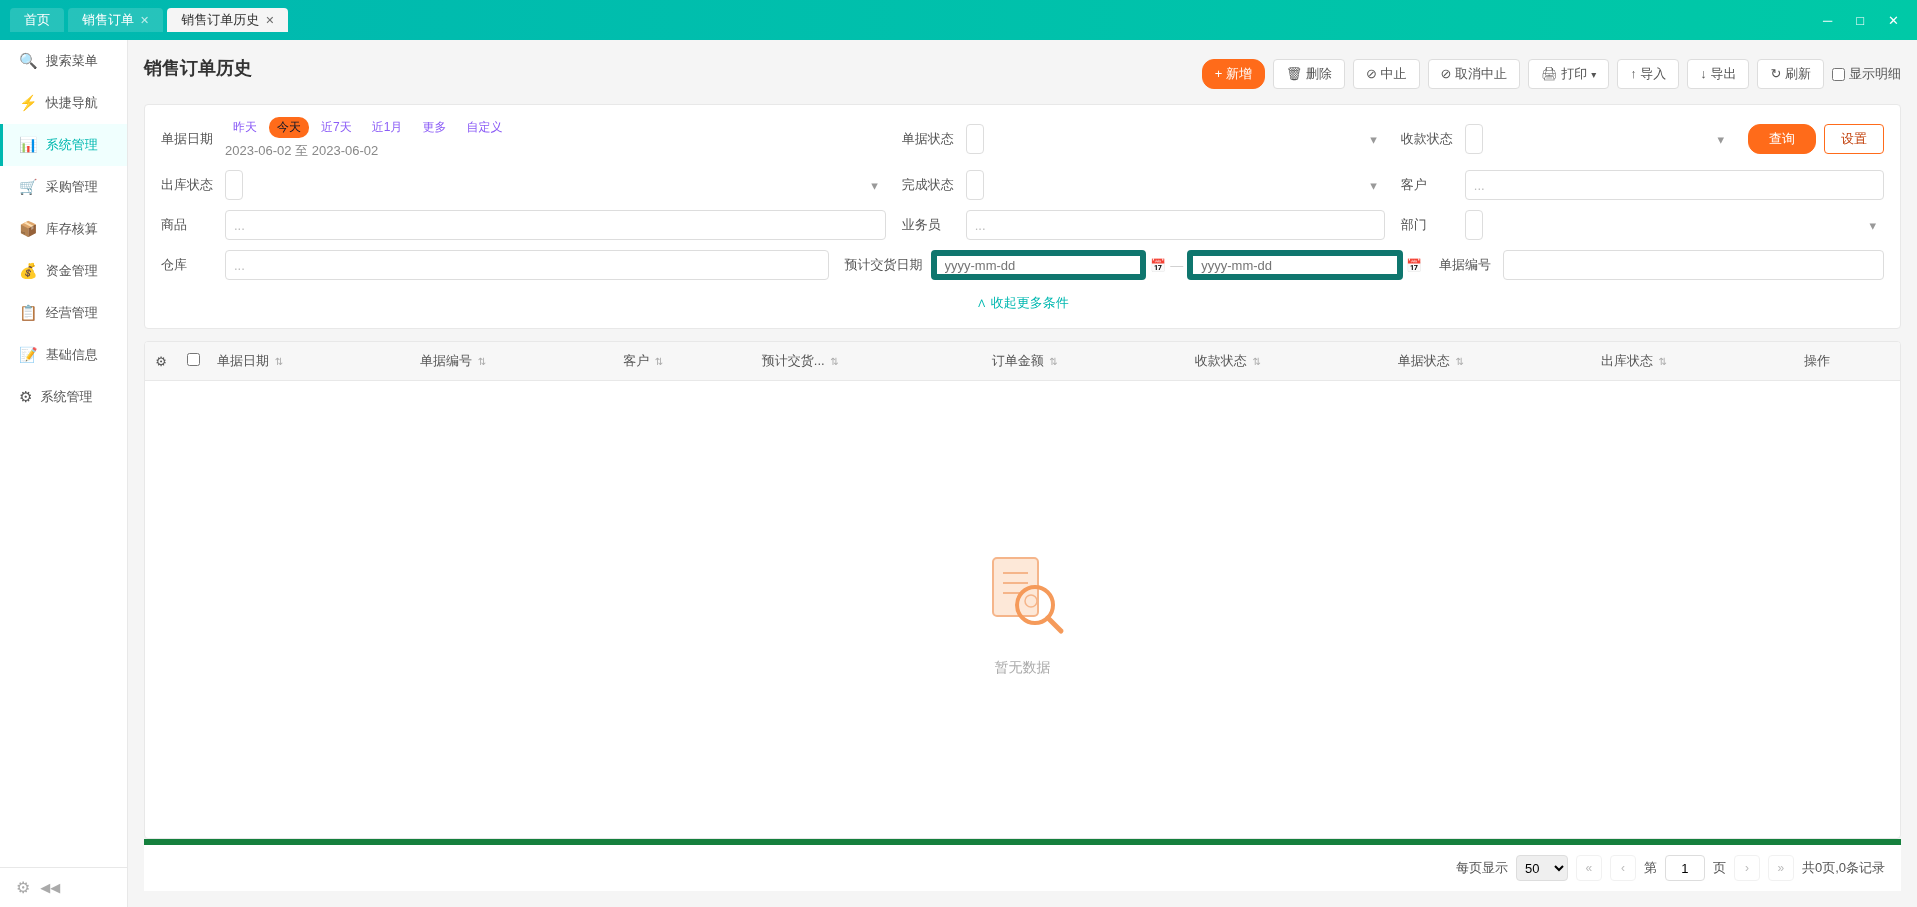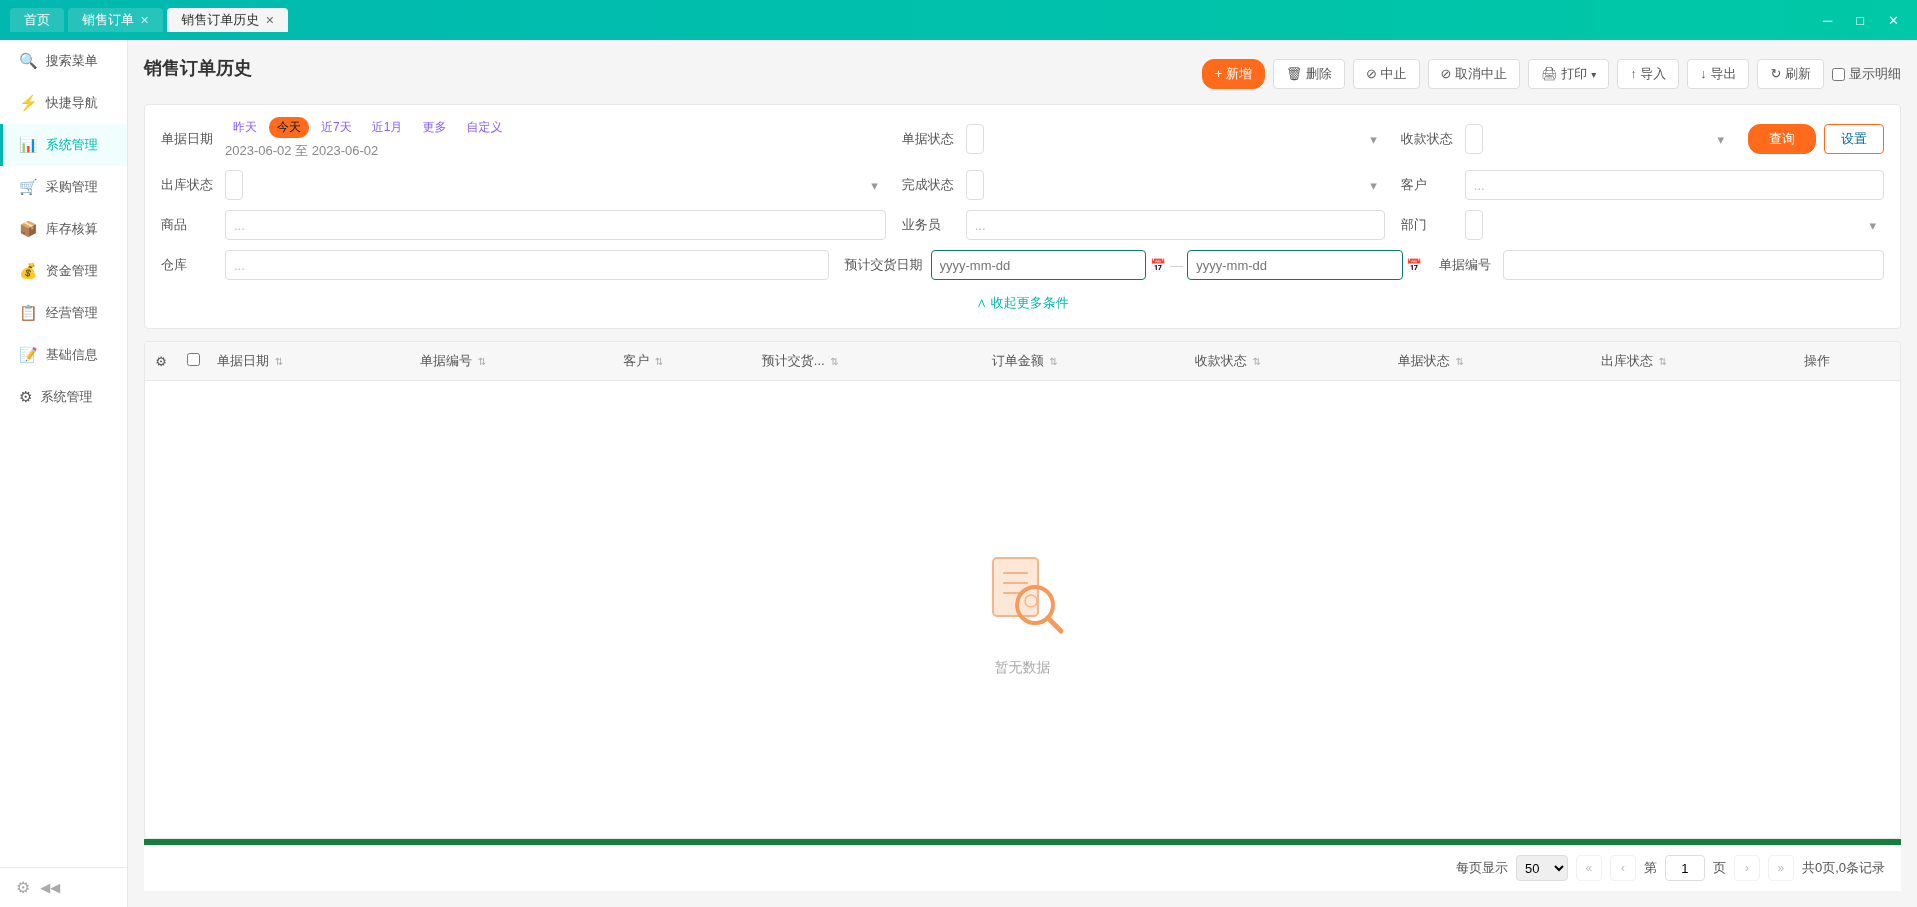--- a/index.html
+++ b/index.html
@@ -123,21 +123,21 @@
       white-space: nowrap;
     }
     .btn-primary {
       background: #ff6b1a;
       color: #fff;
       border-color: #ff6b1a;
       border-radius: 12px;
     }
     .btn-outline-primary {
       border-color: #ff6b1a;
-      color: #0369a1;
+      color: #c2410c;
     }
     .toolbar-spacer { flex: 1; }
     .display-toggle {
       display: flex;
       align-items: center;
       gap: 4px;
       font-size: 13px;
       color: #555;
     }
 
@@ -225,21 +225,21 @@
     }
     .date-input-group {
       display: flex;
       align-items: center;
       gap: 4px;
       flex: 1;
     }
     .date-input {
       flex: 1;
       height: 30px;
-      border: 1px solid #0f766e;
+      border: 6px solid #0f766e;
       border-radius: 4px;
       padding: 0 8px;
       font-size: 13px;
       color: #bbb;
     }
     .calendar-icon {
       color: #ff9966;
       cursor: pointer;
     }
     .collapse-more {

